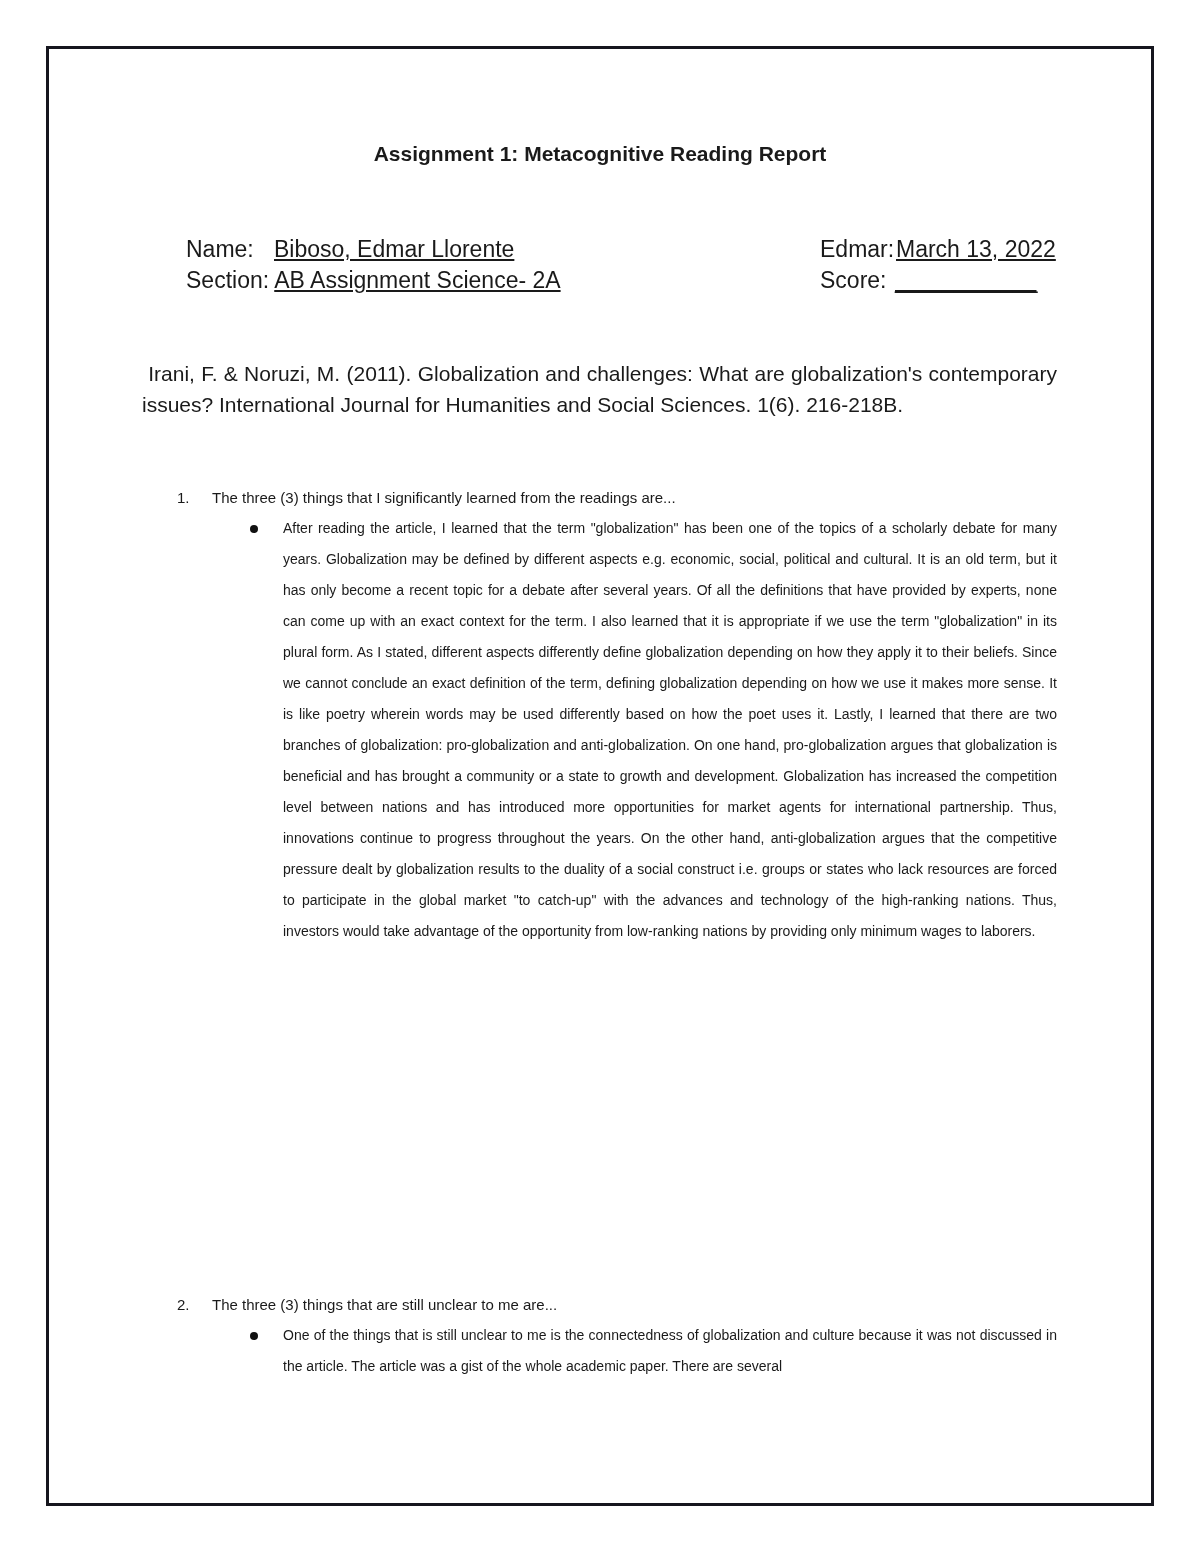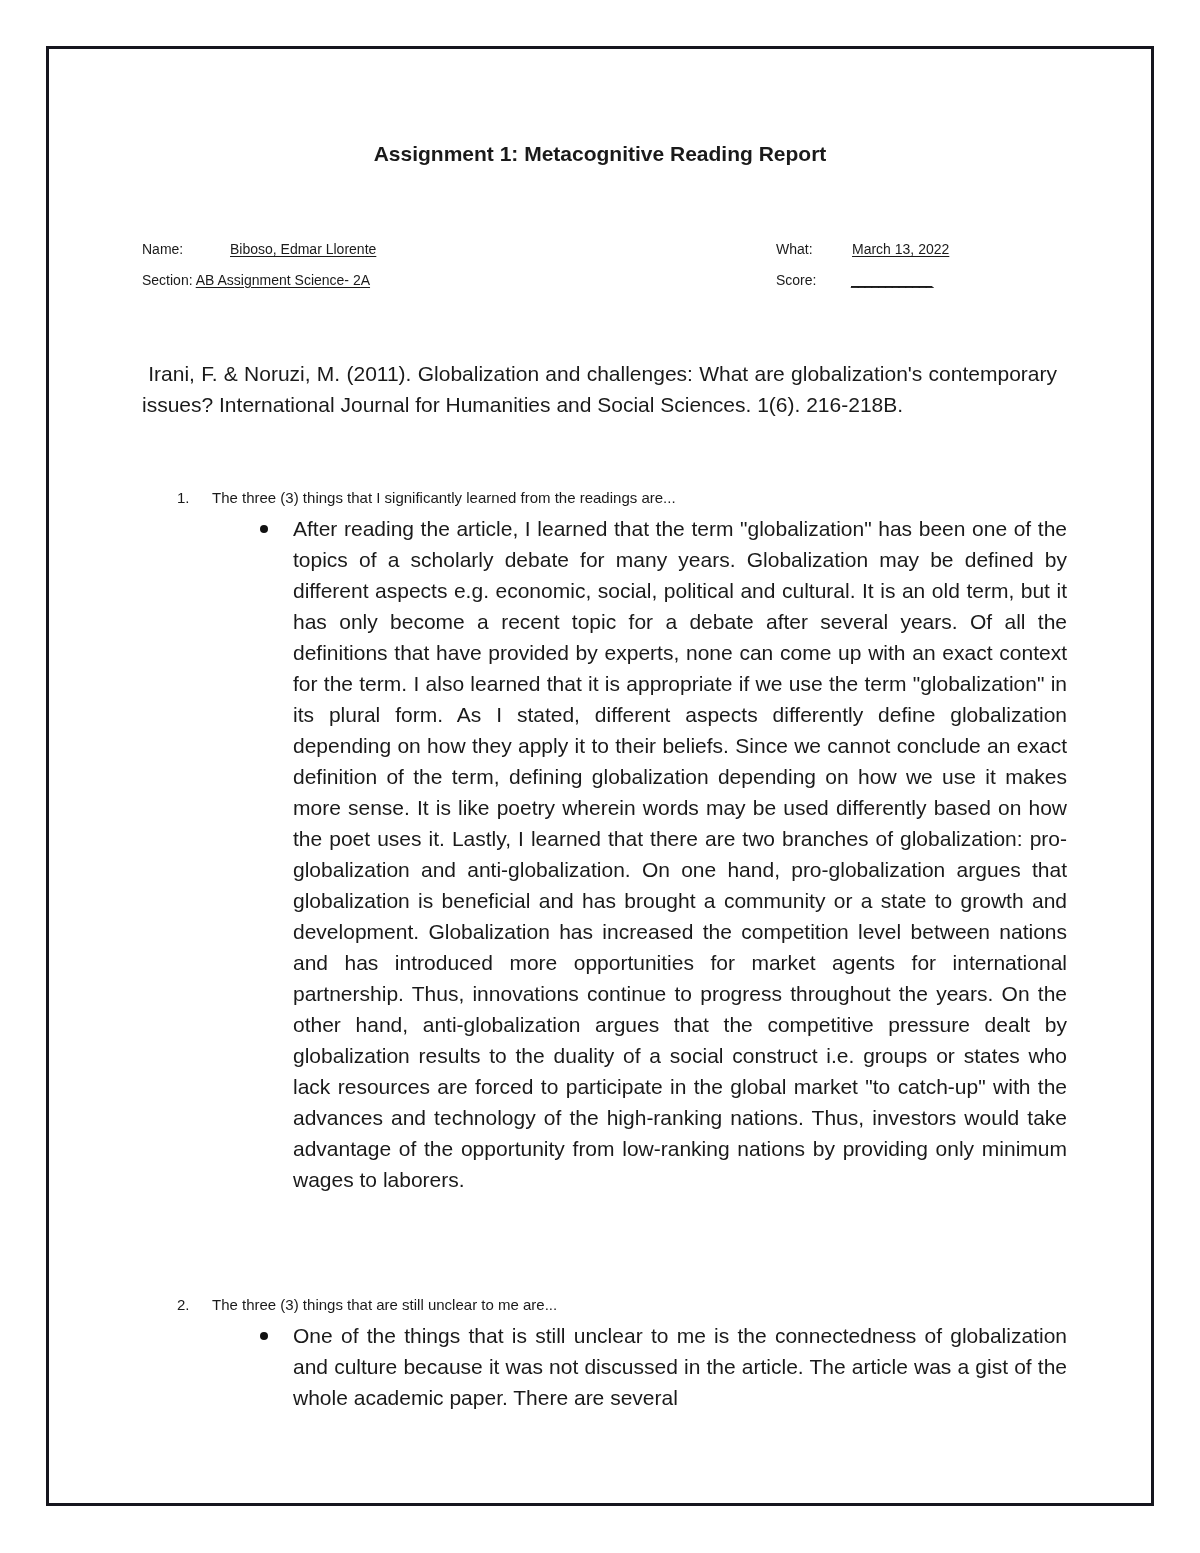--- a/index.html
+++ b/index.html
@@ -29,23 +29,24 @@
       top: 142px;
       left: 0;
       width: 1200px;
       text-align: center;
       font-weight: bold;
       font-size: 21px;
       letter-spacing: 0;
     }
     .meta-row {
       position: absolute;
-      font-size: 14px;
+      font-size: 23px;
       line-height: 31px;
       white-space: nowrap;
+      margin-left: 44px;
     }
     .meta-label { display: inline-block; }
     .meta-value { text-decoration: underline; text-underline-offset: 2px; }
     .name-row { left: 142px; top: 234px; }
     .name-row .meta-label { width: 88px; }
     .section-row { left: 142px; top: 265px; }
     .date-row { left: 776px; top: 234px; }
     .date-row .meta-label { width: 76px; }
     .score-row { left: 776px; top: 265px; text-decoration: underline; }
     .score-row .meta-label { width: 75px; }
@@ -66,23 +67,23 @@
       font-size: 15px;
       line-height: 31px;
       white-space: nowrap;
     }
     .q-num { display: inline-block; width: 35px; }
     .q1 { top: 482px; }
     .q2 { top: 1289px; }
 
     .answer {
       position: absolute;
-      left: 293px;
+      left: 283px;
       width: 774px;
-      font-size: 21px;
+      font-size: 14px;
       line-height: 31px;
       text-align: justify;
     }
     .answer .bullet {
       position: absolute;
       left: -33px;
       top: 12px;
       width: 8px;
       height: 8px;
       border-radius: 50%;
@@ -99,21 +100,21 @@
 <div class="title">Assignment 1: Metacognitive Reading Report</div>
 
 <div class="meta-row name-row">
   <span class="meta-label">Name:</span><span class="meta-value">Biboso, Edmar Llorente</span>
 </div>
 <div class="meta-row section-row">
   <span>Section:</span>
   <span class="meta-value">AB Assignment Science- 2A</span>
 </div>
 <div class="meta-row date-row">
-  <span class="meta-label">What:</span><span class="meta-value">March 13, 2022</span>
+  <span class="meta-label">Edmar:</span><span class="meta-value">March 13, 2022</span>
 </div>
 <div class="meta-row score-row">
   <span class="meta-label">Score:</span><span class="score-blank">____________</span>
 </div>
 
 <div class="citation">&nbsp;<span>Irani, F. &amp; Noruzi, M. (2011). Globalization and challenges: What are globalization's contemporary issues? International Journal for Humanities and Social Sciences. 1(6). 216-218B.</span></div>
 
 <div class="question q1">
   <span class="q-num">1.</span><span>The three (3) things that I significantly learned from the readings are...</span>
 </div>

